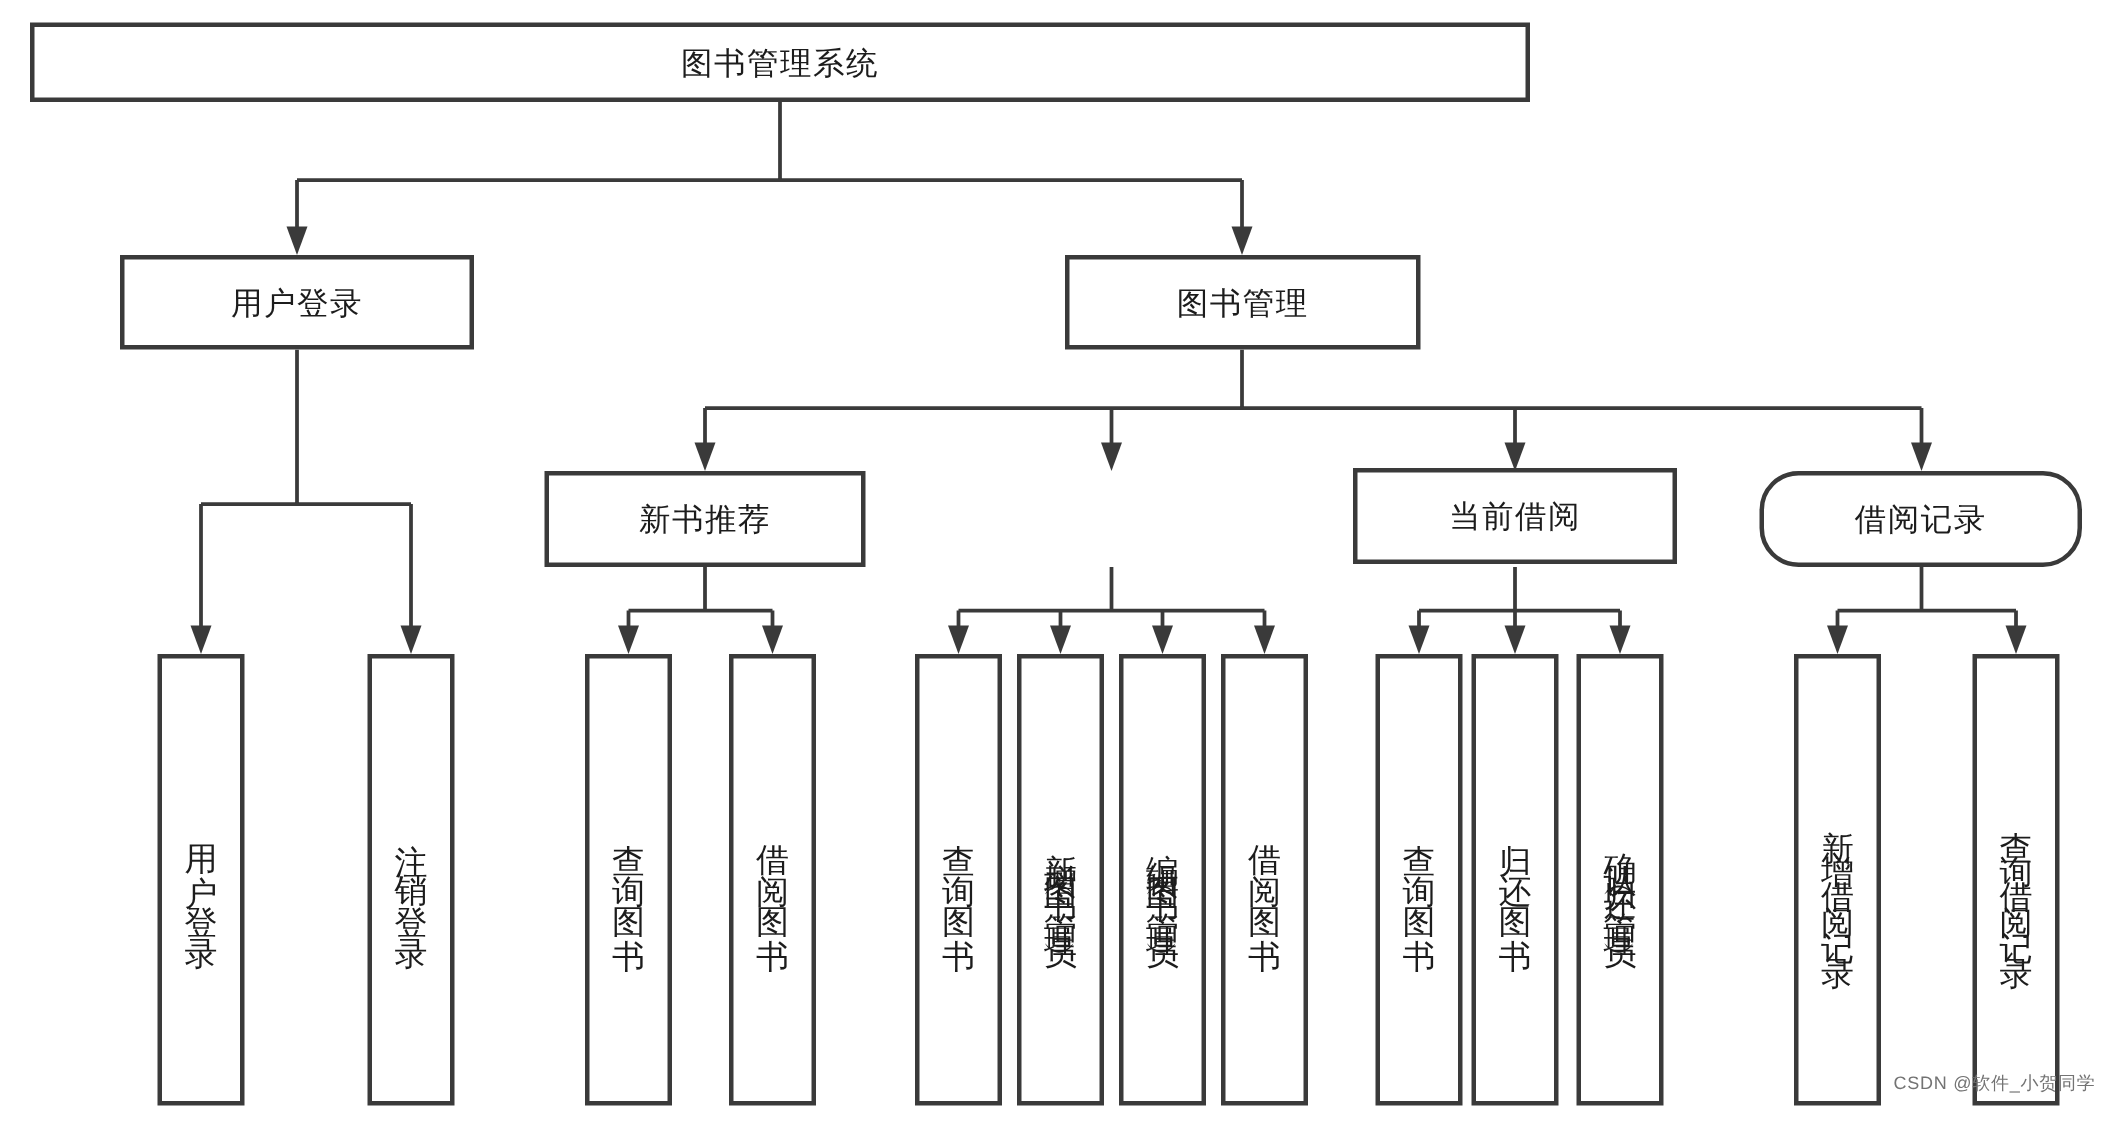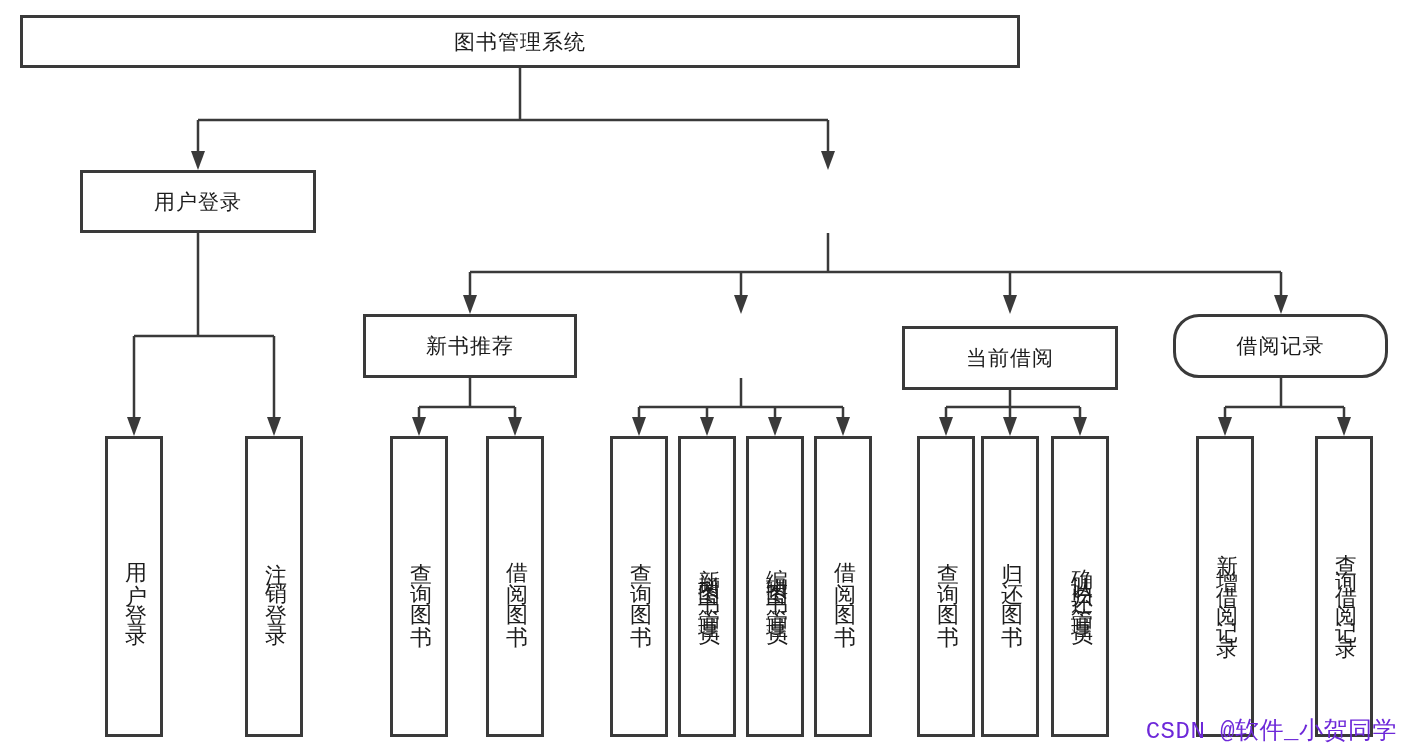--- a/index.html
+++ b/index.html
@@ -1,20 +1,20 @@
 <!DOCTYPE html>
 <html><head>
 <meta charset="utf-8">
 <style>
   html,body{margin:0;padding:0;background:#ffffff;}
   #stage{
     position:relative;
     width:1405px;height:747px;
     background:#ffffff;
-    font-family:Liberation Mono, monospace;
+    font-family:Liberation Sans, sans-serif;
     overflow:hidden;
   }
   #connectors{position:absolute;left:0;top:0;width:1405px;height:747px;z-index:1;}
   .hbox{
     position:absolute;
     border:3px solid #3a3a3a;
     background:#ffffff;
     display:flex;align-items:center;justify-content:center;
     font-size:21px;color:#1c1c1c;
     z-index:2;
@@ -33,22 +33,22 @@
   .leaf-label{
     writing-mode:vertical-rl;
     text-orientation:mixed;
     font-size:22px;color:#1c1c1c;
     line-height:1;
     white-space:nowrap;
   }
   .watermark{
     position:absolute;
     top:714px;right:8px;
-    font-size:24px;
-    color:#6d28d9;
+    font-size:12px;
+    color:#737373;
     z-index:3;
     letter-spacing:0.5px;
   }
 </style>
 </head>
 <body>
 
 <div id="stage">
 
   <svg id="connectors" viewBox="0 0 1405 747" xmlns="http://www.w3.org/2000/svg">
@@ -91,25 +91,28 @@
     </g>
   </svg>
 
   <div class="hbox" style="left:20px;top:15px;width:1000px;height:53px;">
     <span>图书管理系统</span>
   </div>
 
   <div class="hbox" style="left:80px;top:170px;width:236px;height:63px;">
     <span>用户登录</span>
   </div>
+  <div class="hbox" style="left:710px;top:170px;width:237px;height:63px;">
+    <span>图书管理</span>
+  </div>
 
   <div class="hbox" style="left:363px;top:314px;width:214px;height:64px;">
     <span>新书推荐</span>
   </div>
-  <div class="hbox" style="left:902px;top:326px;width:216px;height:64px;">
+  <div class="hbox" style="left:902px;top:312px;width:216px;height:64px;">
     <span>当前借阅</span>
   </div>
   <div class="hbox" style="left:1173px;top:314px;width:215px;height:64px;border-radius:26px;">
     <span>借阅记录</span>
   </div>
 
   <div class="leaf" style="left:105px;top:436px;">
     <span class="leaf-label" style="letter-spacing: 21px;">用户登录</span>
   </div>
   <div class="leaf" style="left:245px;top:436px;">

